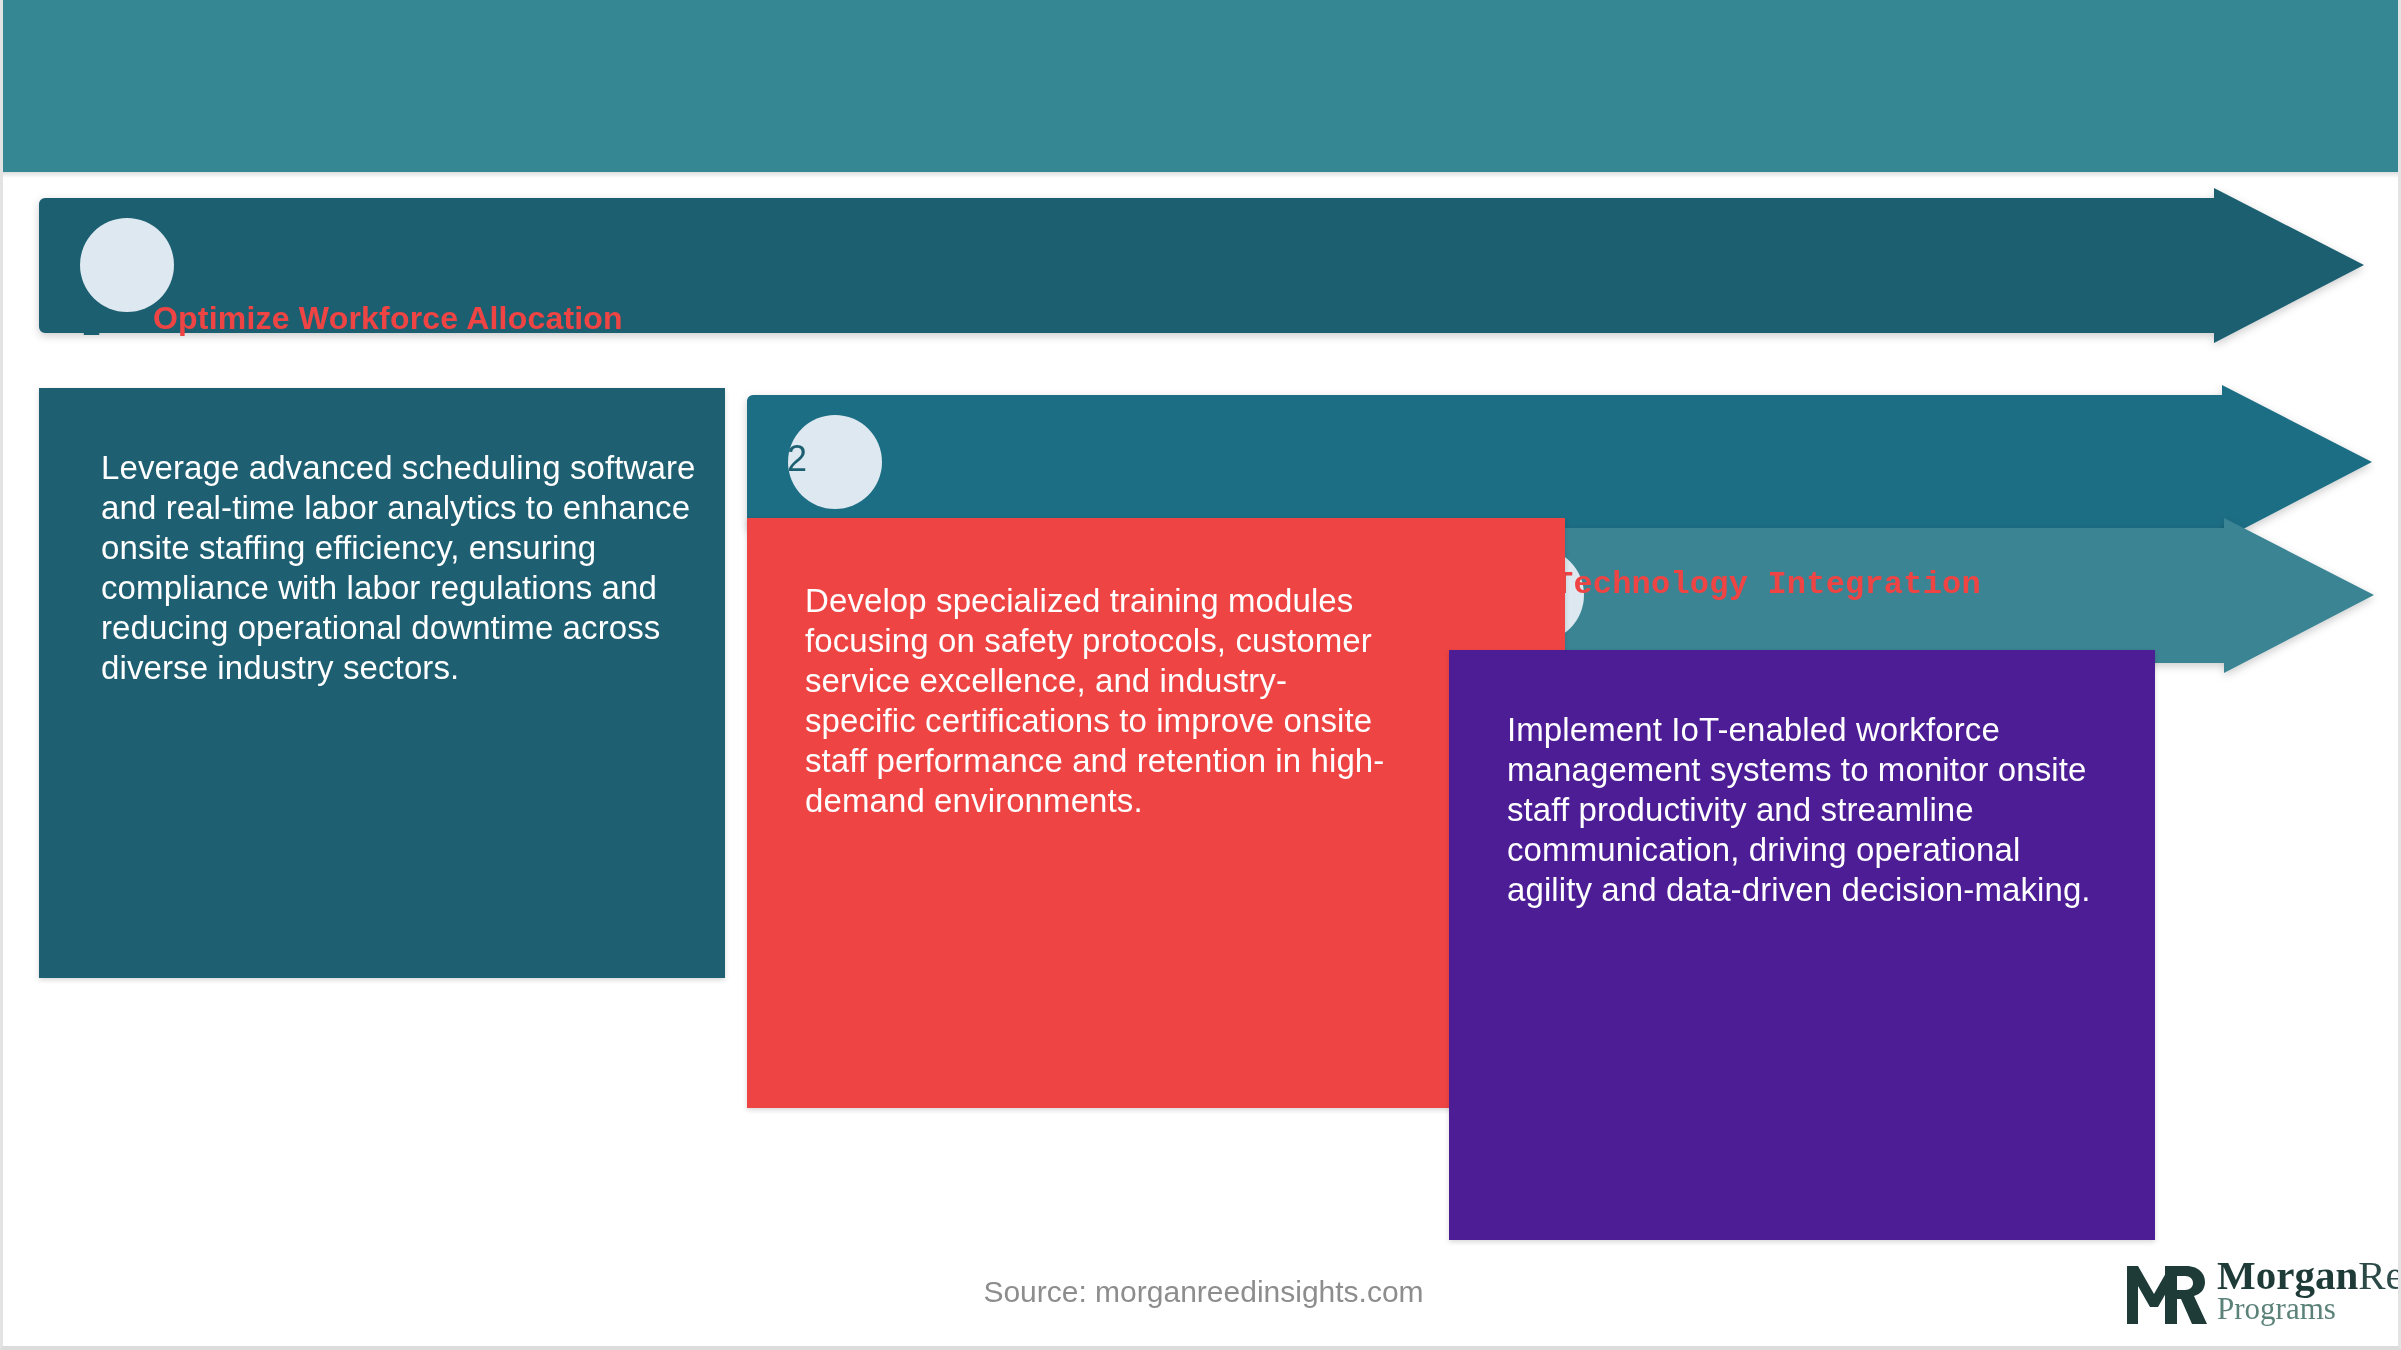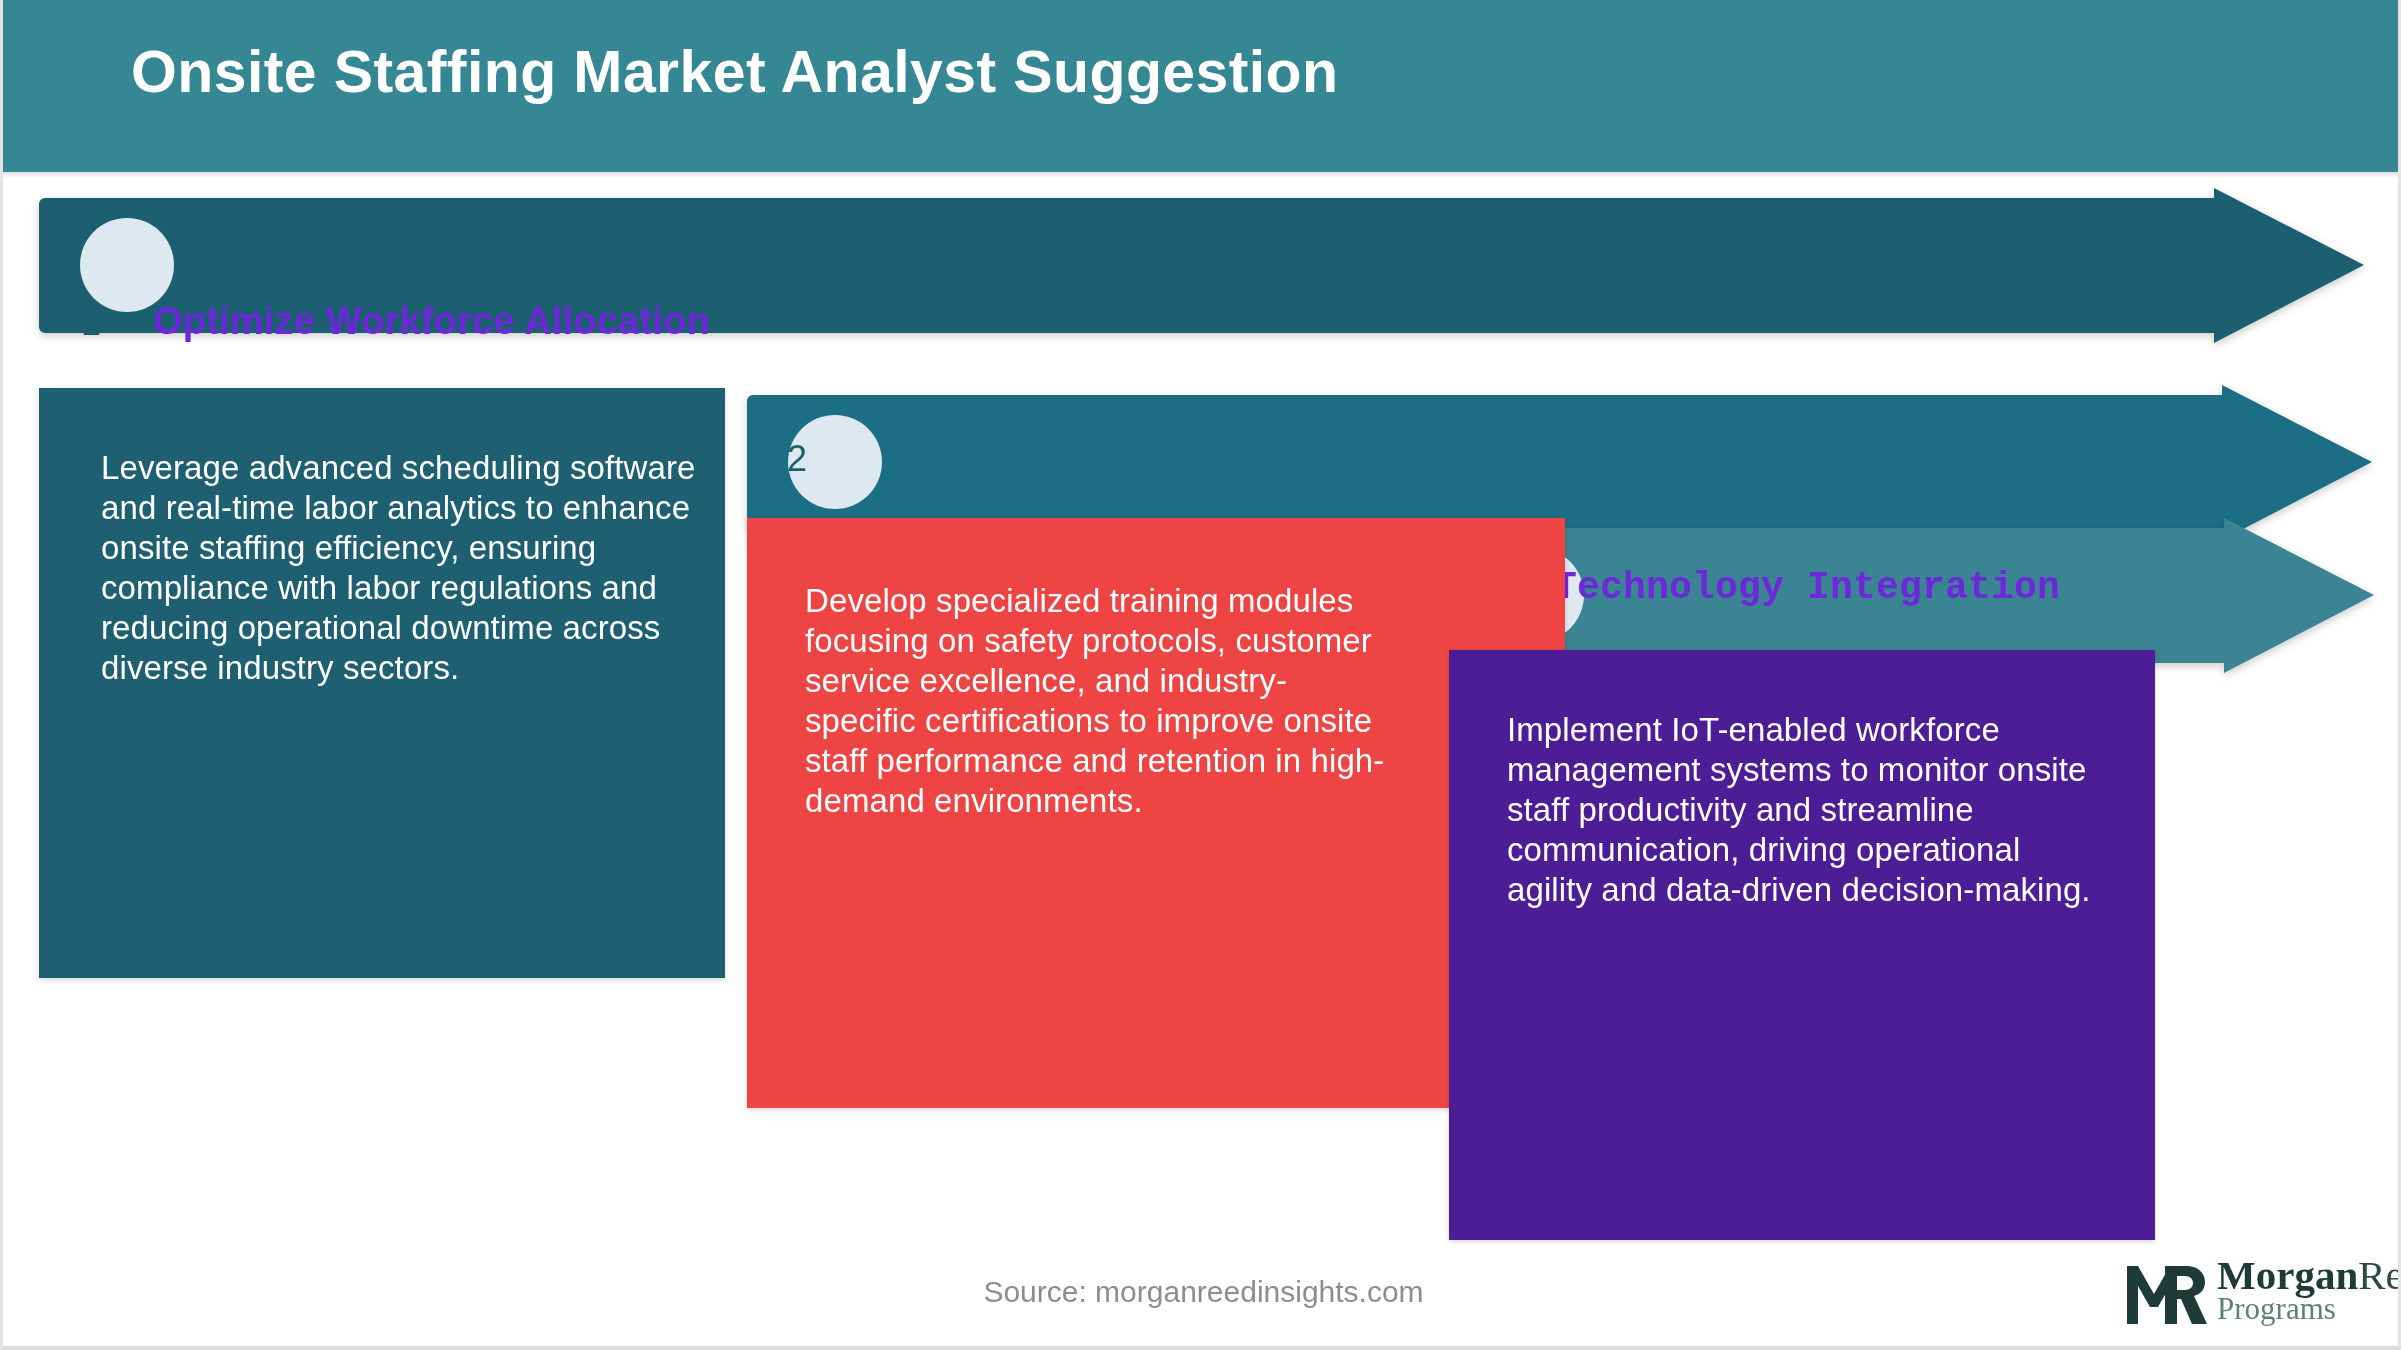--- a/index.html
+++ b/index.html
@@ -59,22 +59,22 @@
     position: absolute;
     overflow: visible;
   }
   #arrow-1 { left: 36px;  top: 188px; }
   #arrow-2 { left: 744px; top: 385px; }
   #arrow-3 { left: 1446px; top: 518px; }
 
   
   .band-label {
     position: absolute;
-    color: #6d28d9;
-    font-size: 38px;
+    color: #ef4444;
+    font-size: 32px;
     font-weight: bold;
     white-space: nowrap;
     letter-spacing: 0.2px;
   }
   .badge-num {
     position: absolute;
     color: #1b5f70;
     font-size: 36px;
     font-weight: normal;
     text-align: center;
@@ -188,21 +188,20 @@
     color: #5b8279;
   }
 </style>
 </head>
 <body>
 
 <div id="slide">
 
   <div id="header-bar"></div>
   <div id="header-shadow"></div>
-  <div id="page-title">Onsite Staffing Market Analyst Suggestion</div>
 
   <svg class="arrow-svg" id="arrow-1" width="2330" height="155" viewBox="0 0 2330 155">
     <defs>
       <filter id="sh1" x="-5%" y="-20%" width="115%" height="150%">
         <feDropShadow dx="0" dy="3" stdDeviation="4" flood-color="#000000" flood-opacity="0.20"></feDropShadow>
       </filter>
     </defs>
     <path filter="url(#sh1)" d="M 6,10 L 2175,10 L 2175,0 L 2325,77 L 2175,155 L 2175,145 L 6,145
              A 6,6 0 0 1 0,139 L 0,16 A 6,6 0 0 1 6,10 Z" fill="#1b5f70"></path>
     <ellipse cx="88" cy="77" rx="47" ry="47" fill="#dde8f0"></ellipse>

